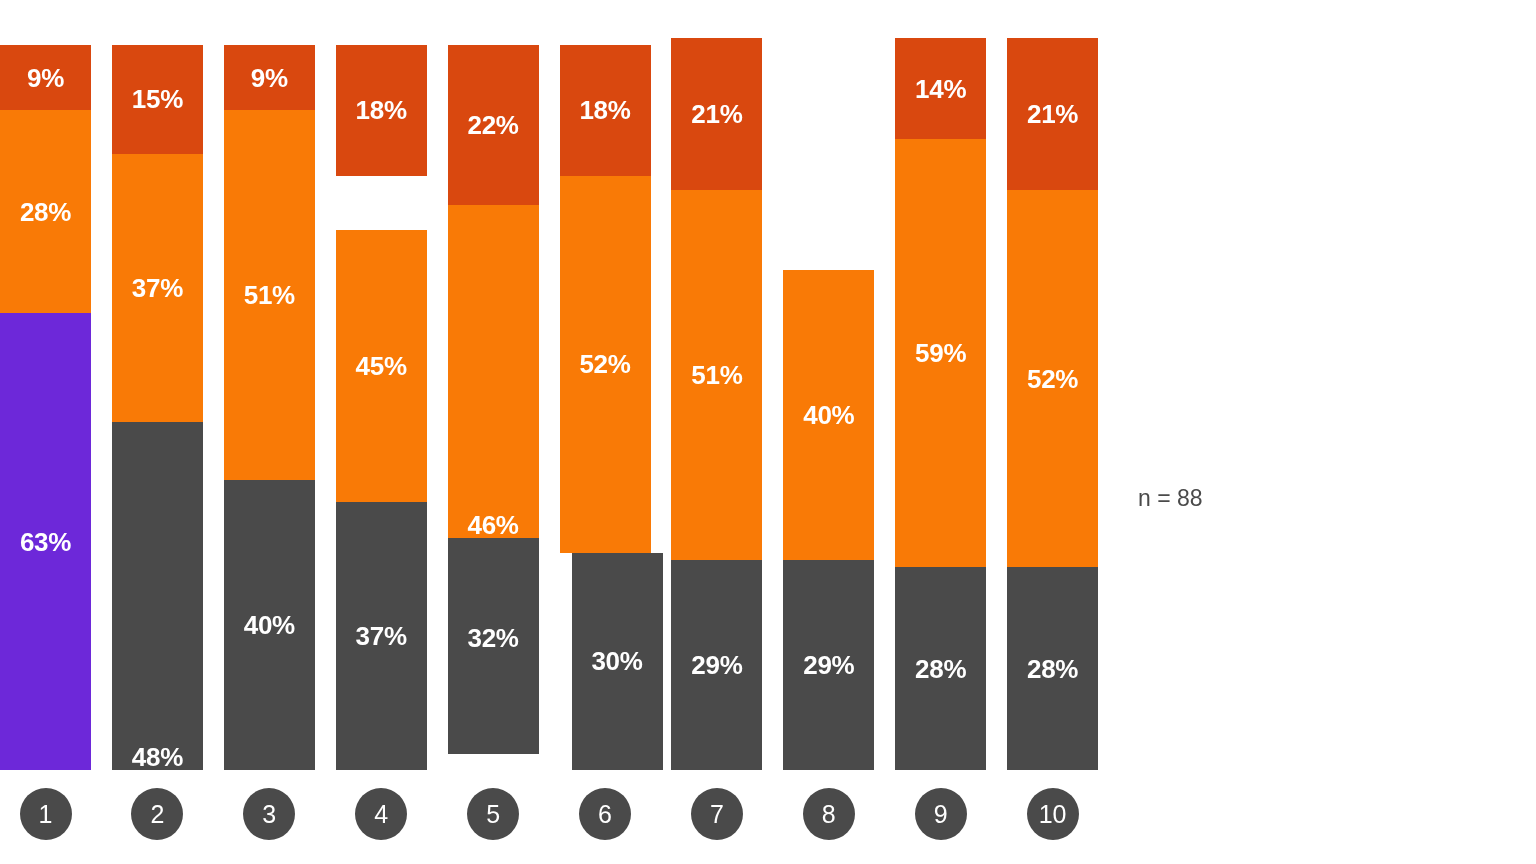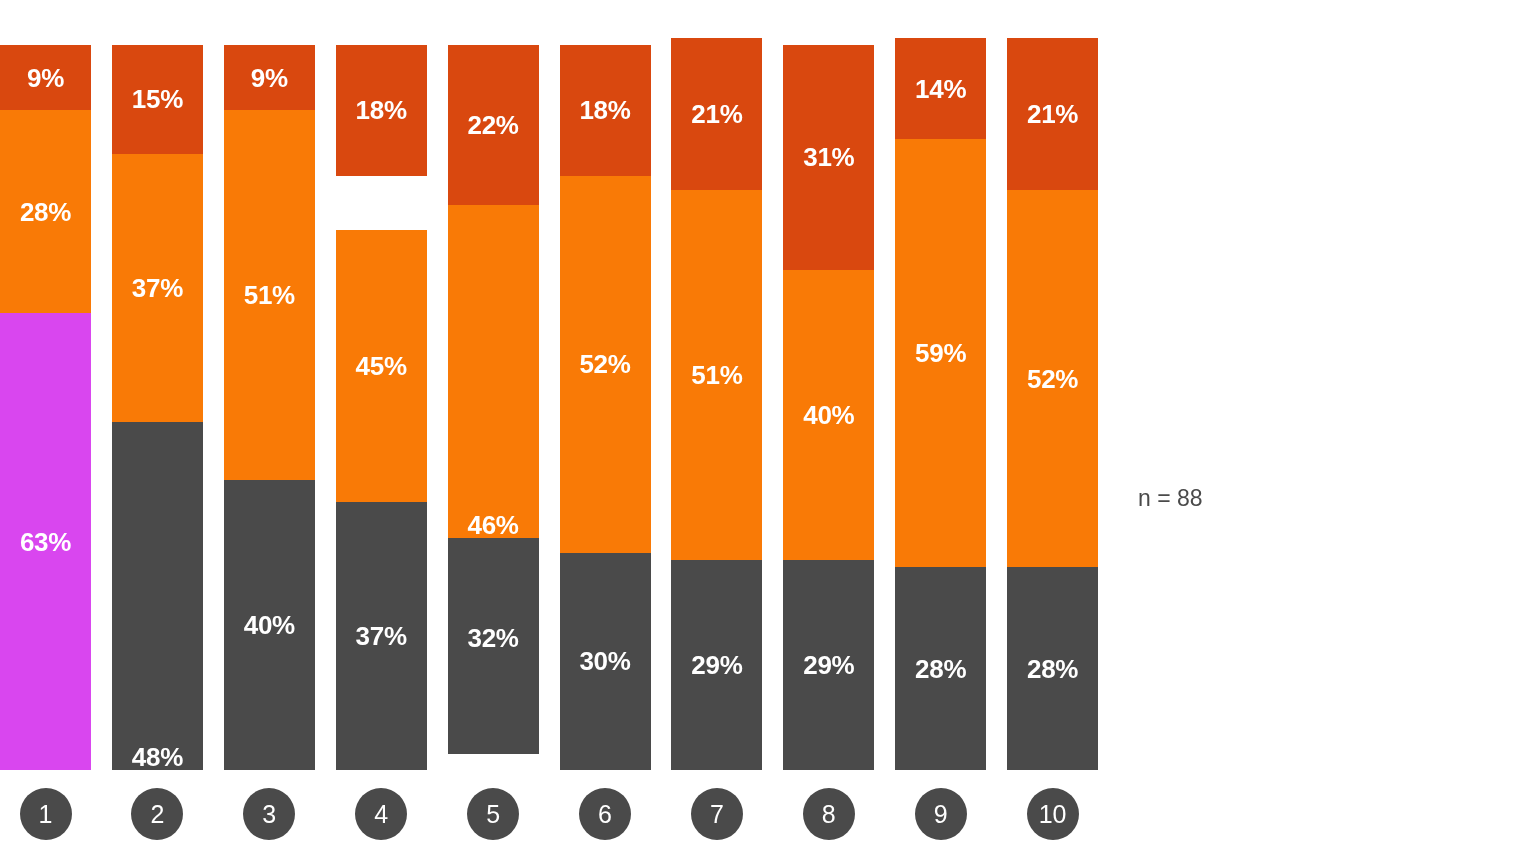--- a/index.html
+++ b/index.html
@@ -123,21 +123,21 @@
   }
   #legend-note div { padding: 0; }
 </style>
 </head>
 <body>
 
 <div id="chart-root">
 
   <div id="plot-area">
       <div class="bar-column" style="left: 0px;">
-        <div class="segment seg-high" style="height: 456.75px; bottom: 0px; background: #d946ef; text-align: right;">
+        <div class="segment seg-high" style="height: 456.75px; bottom: 0px; background: #6d28d9; text-align: right;">
           <span>63%</span>
         </div>
         <div class="segment seg-mod" style="height: 203px; bottom: 456.75px; background: rgb(249, 122, 6);">
           <span>28%</span>
         </div>
         <div class="segment seg-lower" style="height: 65.25px; bottom: 659.75px; background: rgb(217, 72, 15);">
           <span>9%</span>
         </div>
       </div>
       <div class="bar-column" style="left: 111.9px;">
@@ -178,21 +178,21 @@
           <span>32%</span>
         </div>
         <div class="segment seg-mod" style="height: 333.5px; bottom: 232px; background: rgb(249, 122, 6); align-items: flex-end;">
           <span>46%</span>
         </div>
         <div class="segment seg-lower" style="height: 159.5px; bottom: 565.5px; background: rgb(217, 72, 15);">
           <span>22%</span>
         </div>
       </div>
       <div class="bar-column" style="left: 559.5px;">
-        <div class="segment seg-high" style="height: 217.5px; bottom: 0px; background: rgb(74, 74, 74);">
+        <div class="segment seg-high" style="height: 217.5px; bottom: 0px; background: rgb(74, 74, 74); margin-left: 12px;">
           <span>30%</span>
         </div>
         <div class="segment seg-mod" style="height: 377px; bottom: 217.5px; background: rgb(249, 122, 6);">
           <span>52%</span>
         </div>
         <div class="segment seg-lower" style="height: 130.5px; bottom: 594.5px; background: rgb(217, 72, 15);">
           <span>18%</span>
         </div>
       </div>
       <div class="bar-column" style="left: 671.4px;">
@@ -206,23 +206,20 @@
           <span>21%</span>
         </div>
       </div>
       <div class="bar-column" style="left: 783.3px;">
         <div class="segment seg-high" style="height: 210.25px; bottom: 0px; background: rgb(74, 74, 74);">
           <span>29%</span>
         </div>
         <div class="segment seg-mod" style="height: 290px; bottom: 210.25px; background: rgb(249, 122, 6);">
           <span>40%</span>
         </div>
-        <div class="segment seg-lower" style="height: 224.75px; bottom: 500.25px; background: rgb(217, 72, 15);">
-          <span>31%</span>
-        </div>
       </div>
       <div class="bar-column" style="left: 895.2px;">
         <div class="segment seg-high" style="height: 203px; bottom: 0px; background: rgb(74, 74, 74);">
           <span>28%</span>
         </div>
         <div class="segment seg-mod" style="height: 427.75px; bottom: 203px; background: rgb(249, 122, 6);">
           <span>59%</span>
         </div>
         <div class="segment seg-lower" style="height: 101.5px; bottom: 630.75px; background: rgb(217, 72, 15);">
           <span>14%</span>

